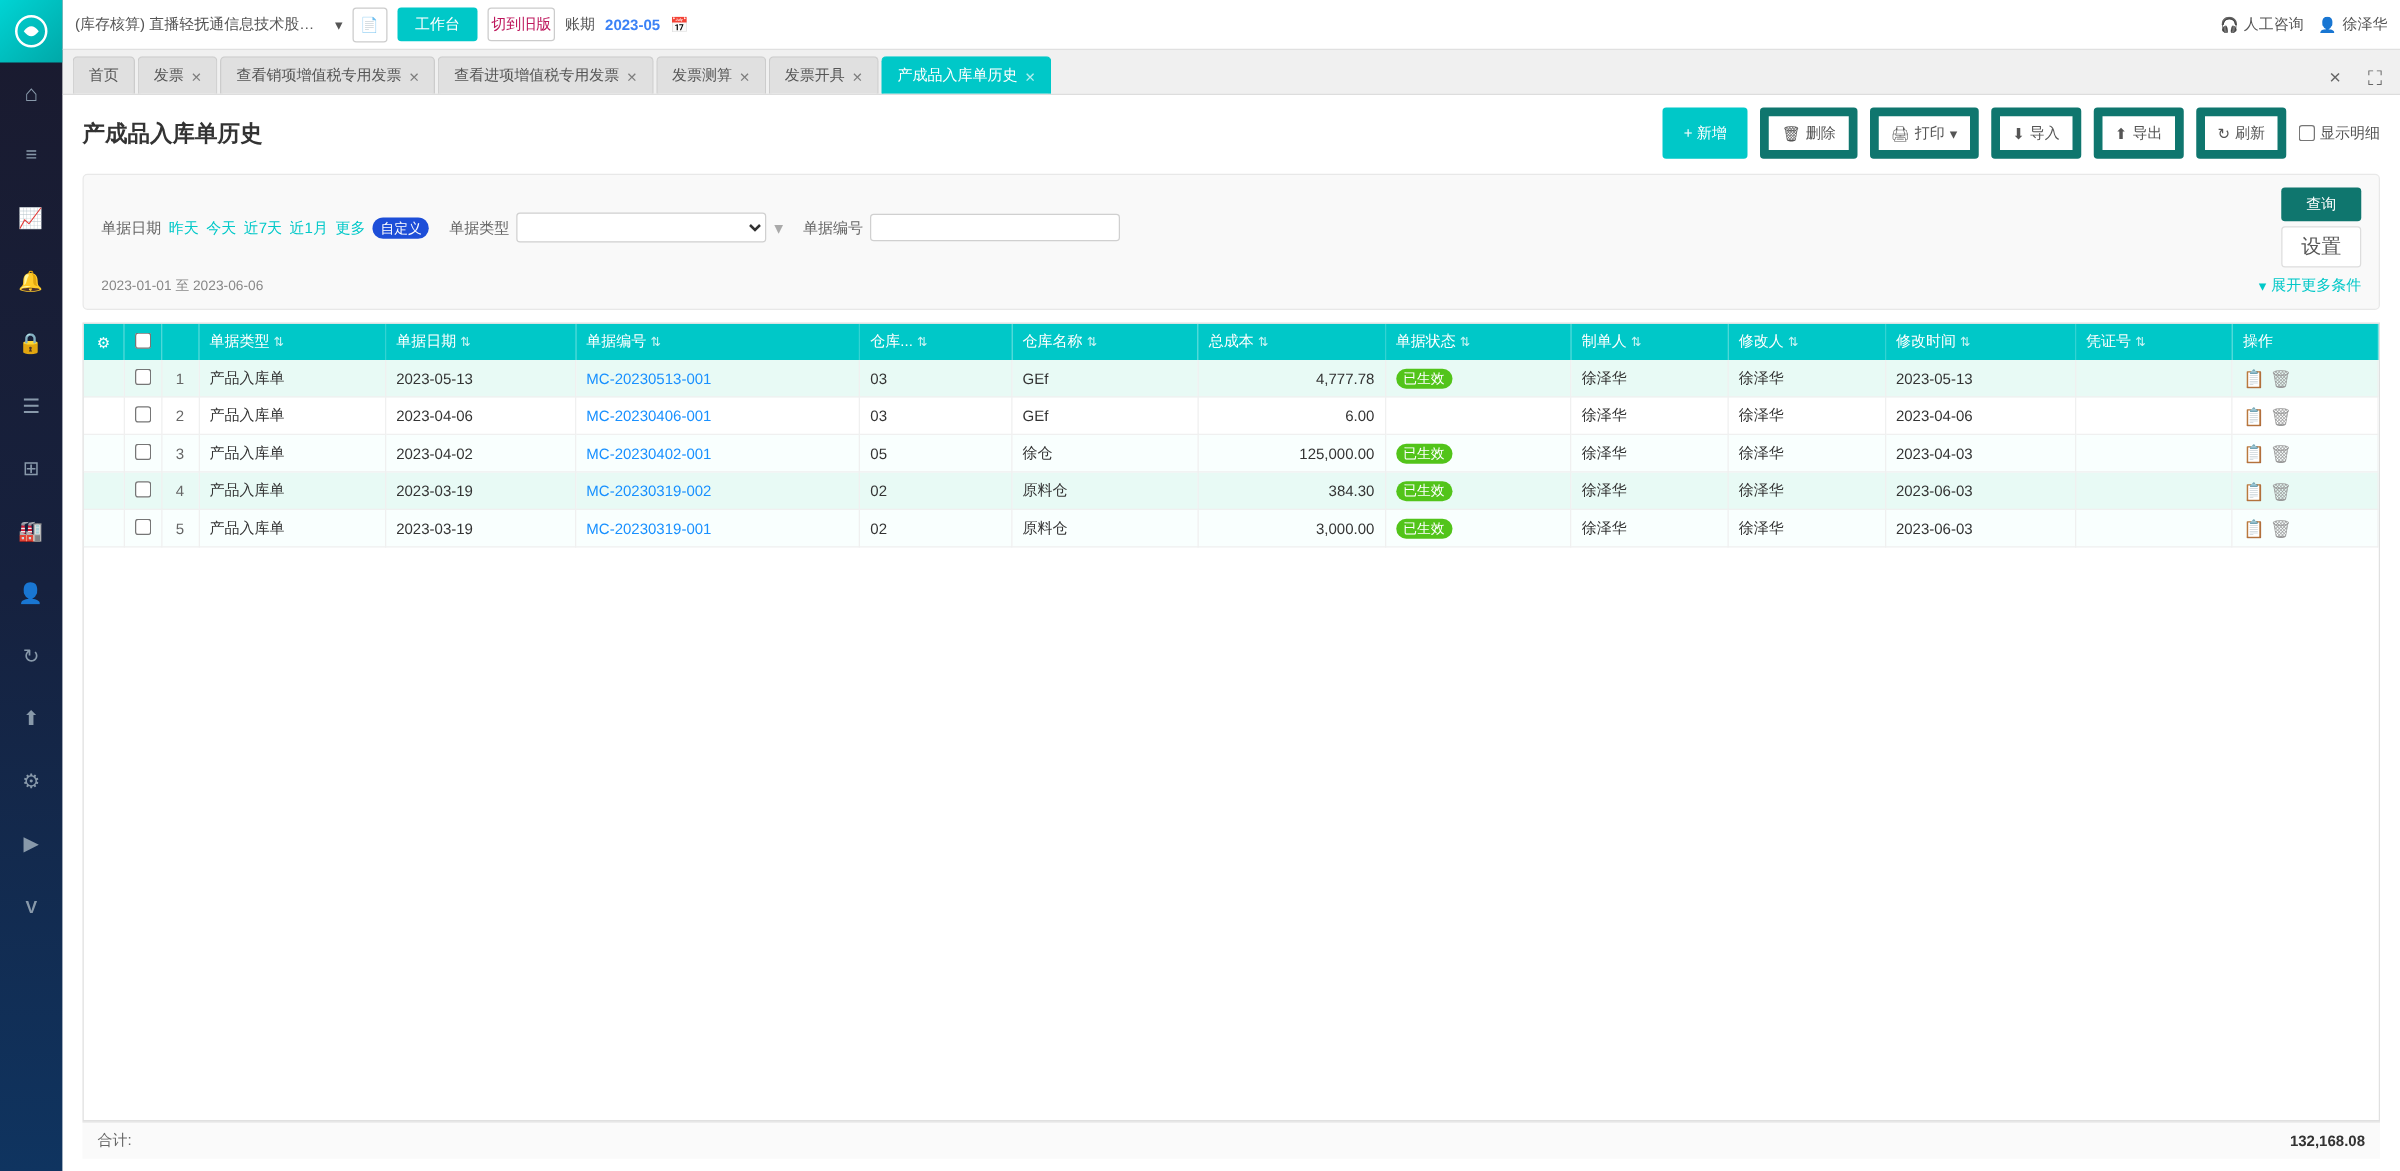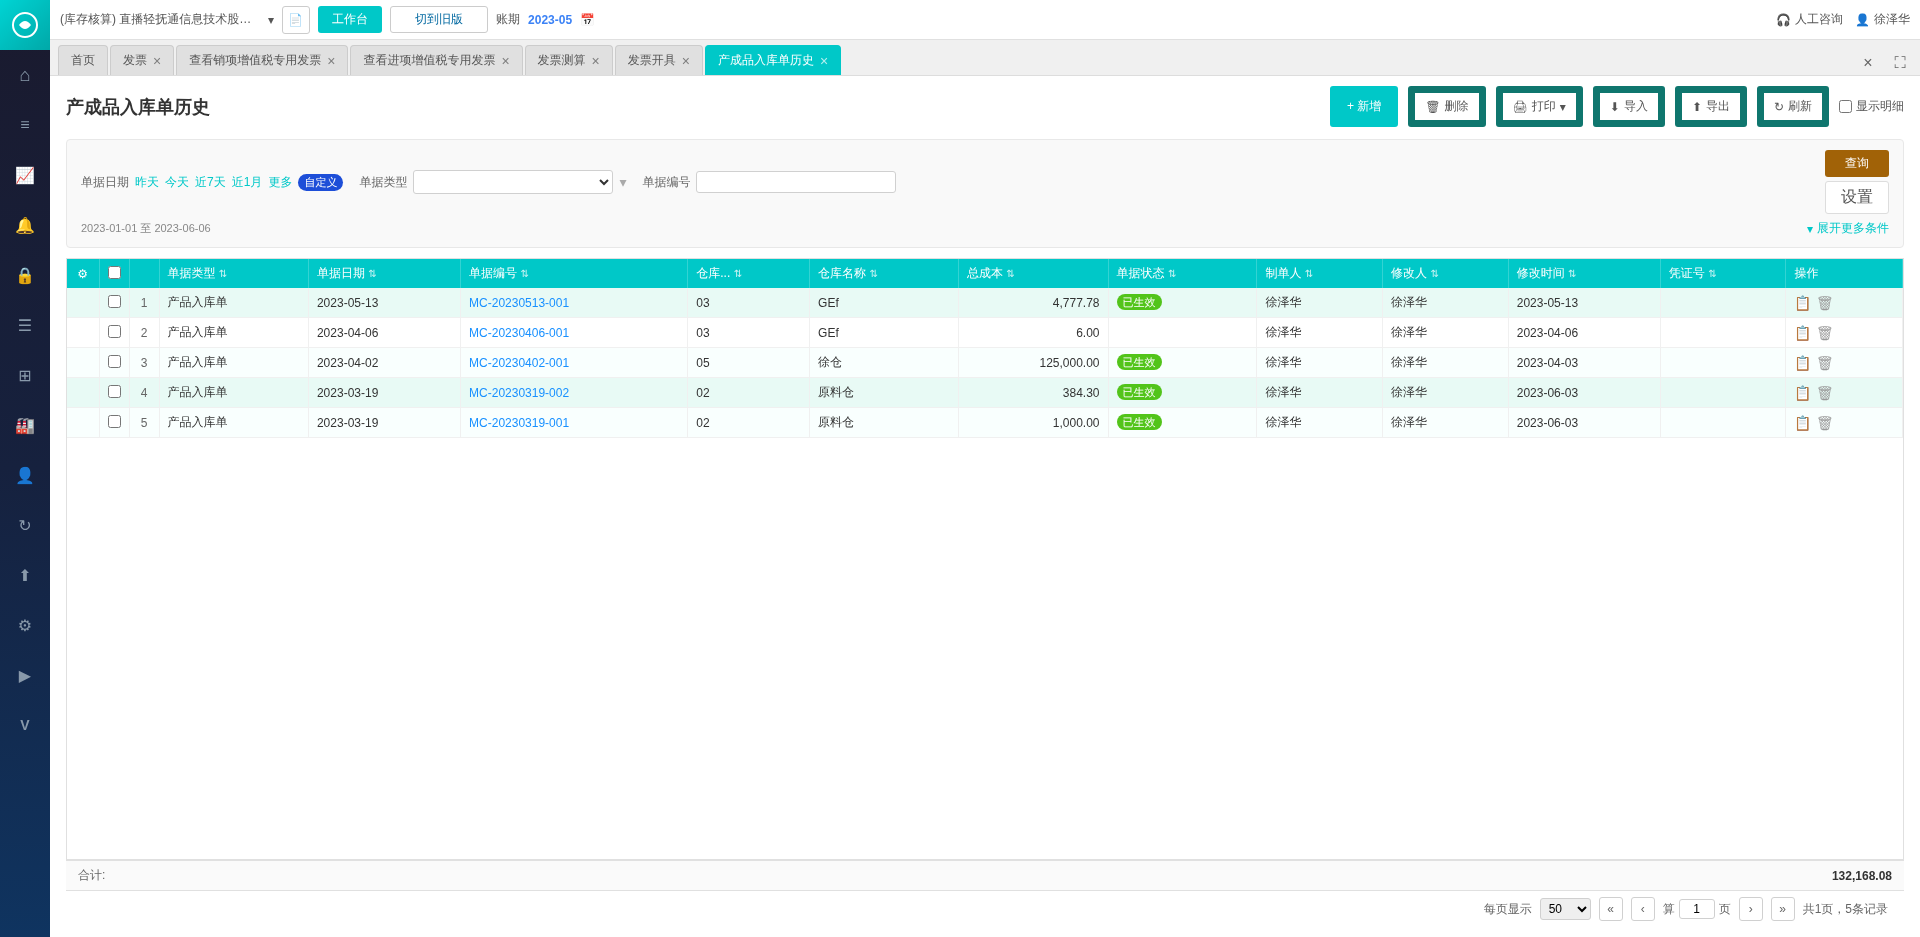--- a/index.html
+++ b/index.html
@@ -95,23 +95,23 @@
       background: #00c8c8;
       color: white;
       border: none;
       padding: 5px 14px;
       border-radius: 3px;
       cursor: pointer;
       font-size: 12px;
     }
     .switch-btn {
       background: white;
-      color: #0369a1;
+      color: #be185d;
       border: 1px solid #ccc;
-      padding: 4px 24px;
+      padding: 4px 2px;
       border-radius: 3px;
       cursor: pointer;
       font-size: 12px;
     }
     .period-label { font-size: 12px; color: #555; }
     .period-value { font-size: 12px; color: #3b82f6; font-weight: bold; }
     .calendar-icon { color: #00c8c8; cursor: pointer; }
     .top-bar-right {
       display: flex;
       align-items: center;
@@ -287,21 +287,21 @@
     .expand-btn {
       display: flex;
       align-items: center;
       gap: 4px;
       font-size: 12px;
       color: #00c8c8;
       cursor: pointer;
       margin-left: auto;
     }
     .query-btn {
-      background: #a16207;
+      background: #0f766e;
       color: white;
       border: none;
       padding: 5px 20px;
       border-radius: 3px;
       cursor: pointer;
       font-size: 12px;
     }
     .settings-btn {
       background: white;
       color: #555;
@@ -694,21 +694,21 @@
   </tr>
             <tr>
     <td></td>
     <td class="checkbox-col"><input type="checkbox" style=""></td>
     <td class="no-col">5</td>
     <td>产品入库单</td>
     <td>2023-03-19</td>
     <td><span class="link-cell">MC-20230319-001</span></td>
     <td>02</td>
     <td>原料仓</td>
-    <td style="text-align:right;">1,000.00</td>
+    <td style="text-align:right;">3,000.00</td>
     <td><span class="status-badge">已生效</span></td>
     <td>徐泽华</td>
     <td>徐泽华</td>
     <td>2023-06-03</td>
     <td></td>
     <td>
       <div class="row-actions">
         <span class="row-action-icon">📋</span>
         <span class="row-action-icon">🗑</span>
       </div>
@@ -719,33 +719,15 @@
     </div>
 
     <div class="table-footer">
       <div class="footer-total" style="width: 100%; display: flex;">
         <span class="total-label">合计:</span>
         <span style="flex:1; min-width:200px;"></span>
         <span class="total-value">132,168.08</span>
       </div>
     </div>
 
-    <div class="pagination">
-      <span class="pagination-label">每页显示</span>
-      <select class="pagination-select">
-        <option value="50">50</option>
-        <option value="100">100</option>
-        <option value="200">200</option>
-      </select>
-      <button class="pagination-btn">«</button>
-      <button class="pagination-btn">‹</button>
-      <div class="pagination-page">
-        <span>算</span>
-        <input class="page-input" type="text" value="1" style="">
-        <span>页</span>
-      </div>
-      <button class="pagination-btn">›</button>
-      <button class="pagination-btn">»</button>
-      <span class="total-records">共1页，5条记录</span>
-    </div>
 
   </div>
 </div>
 
 </body></html>

